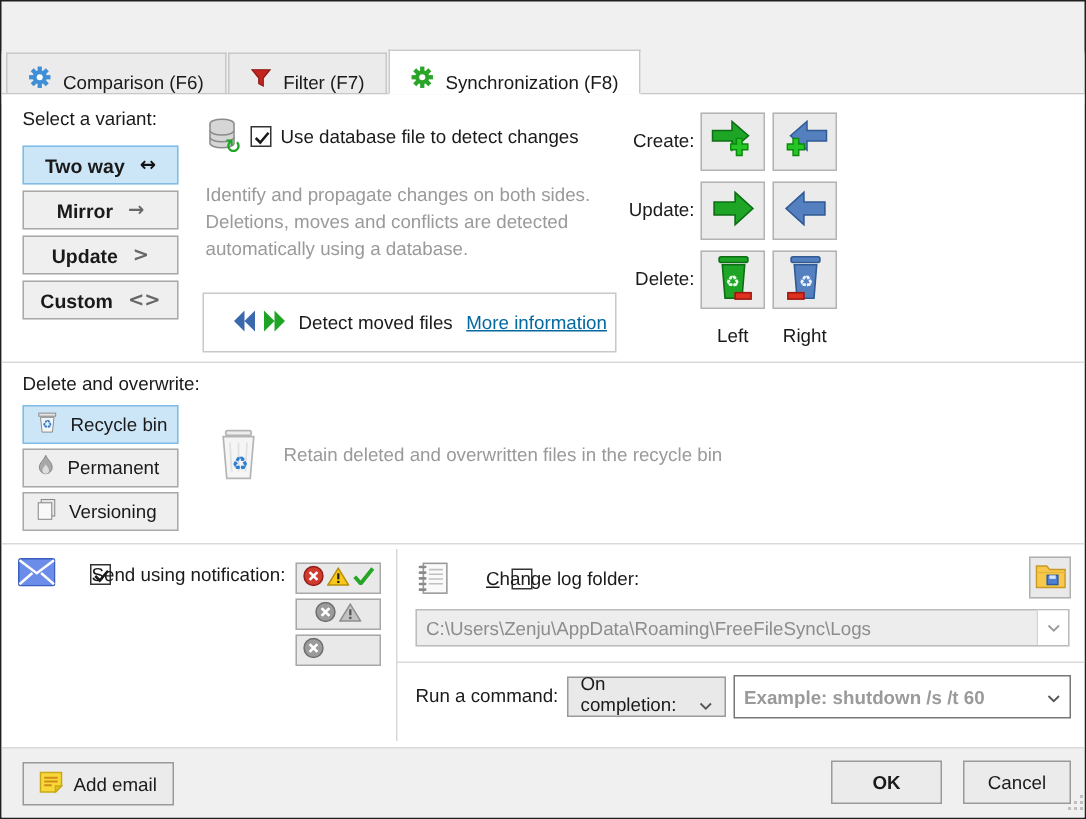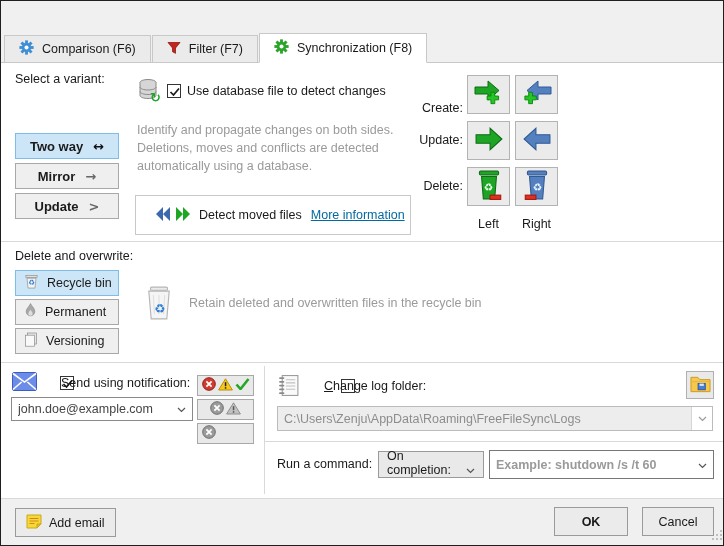--- a/index.html
+++ b/index.html
@@ -9,34 +9,34 @@
     position:relative; width:724px; height:546px; background:#f0f0f0;
     border:1px solid #1f1f1f; overflow:hidden; font-size:12.5px; color:#1a1a1a;
   }
   
   .titlebar { position:absolute; left:0; top:0; width:100%; height:33px; background:#fff; display:flex; align-items:center;margin-top:35px; }
   .titlebar .title { padding-left:13px; font-size:12.5px; color:#111; }
   .win-controls { position:absolute; right:0; top:0; height:33px; display:flex; }
   .win-btn { width:46px; height:33px; display:flex; align-items:center; justify-content:center; }
   
   .tabbar { position:absolute; left:0; top:33px; width:100%; height:29px; background:#f0f0f0; border-bottom:1px solid #c8c8c8; padding-left:3px; display:flex; align-items:flex-end; }
-  .tab { height:27px; display:flex; align-items:center; gap:8px; padding:0 14px; border:1px solid #c8c8c8; border-bottom:none; background:#ebebeb; margin-right:1px; position:relative; }
+  .tab { height:27px; display:flex; align-items:flex-end; gap:8px; padding:0 14px; border:1px solid #c8c8c8; border-bottom:none; background:#ebebeb; margin-right:1px; position:relative; }
   .tab.active { background:#fff; height:30px; z-index:3; margin-bottom:-1px; border-bottom:1px solid #fff; }
   .tab .tab-label { white-space:nowrap; }
   
   .content { position:absolute; left:0; top:62px; width:724px; height:435px; background:#fff; }
   .abs { position:absolute; }
   .lbl { font-size:12.5px; color:#1a1a1a; white-space:nowrap; }
   .gray { color:#9a9a9a; }
   .sep-h { position:absolute; height:1px; background:#d9d9d9; }
   .sep-v { position:absolute; width:1px; background:#d9d9d9; }
   
   .btn { display:flex; align-items:center; justify-content:center; background:#efefef; border:1px solid #a8a8a8; cursor:default; }
   .btn.selected { background:#cde6f7; border-color:#7fbce8; }
-  .variant-btn { width:104px; height:26px; gap:10px; font-weight:bold; font-size:13px;margin-top:36px; }
+  .variant-btn { width:104px; height:26px; gap:10px; font-weight:bold; font-size:13px; }
   .variant-arrow { font-weight:bold; color:#676767; font-family:"DejaVu Sans",sans-serif; }
   .variant-btn.selected .variant-arrow { color:#111; }
   .do-btn { width:104px; height:26px; justify-content:flex-start; padding-left:8px; gap:8px; font-size:12.5px; }
   .action-btn { width:43px; height:39px; background:#ebebeb; border:1px solid #b3b3b3; }
   .notif-btn { width:57px; height:21px; background:#e9e9e9; border:1px solid #a8a8a8; gap:2px; }
   .icon-btn { background:#e9e9e9; border:1px solid #b0b0b0; }
   
   .chk { display:inline-block; width:14px; height:14px; background:#fff; border:1px solid #333; position:relative; vertical-align:middle; }
   .chk svg { position:absolute; left:0; top:0; }
   
@@ -123,20 +123,24 @@
         <span class="variant-arrow">↔</span>
     </div>
     <div class="abs btn variant-btn" style="left:14px; top:64px;">
       <span>Mirror</span>
         <span class="variant-arrow">→</span>
     </div>
     <div class="abs btn variant-btn" style="left:14px; top:94px;">
       <span>Update</span>
         <span class="variant-arrow">&gt;</span>
     </div>
+    <div class="abs btn variant-btn" style="left:14px; top:124px;">
+      <span>Custom</span>
+        <span class="variant-arrow">&lt;&gt;</span>
+    </div>
 
     
     <span class="abs" style="left:137px; top:15px;">
       <svg width="24" height="24" viewBox="0 0 24 24">
           <ellipse cx="10" cy="4.5" rx="8" ry="3" fill="#d6d6d6" stroke="#8a8a8a"></ellipse>
           <path d="M2 4.5v13c0 1.7 3.6 3 8 3s8-1.3 8-3v-13" fill="#d6d6d6" stroke="#8a8a8a"></path>
           <path d="M2 9c0 1.7 3.6 3 8 3s8-1.3 8-3M2 13.5c0 1.7 3.6 3 8 3s8-1.3 8-3" fill="none" stroke="#8a8a8a"></path>
           <text x="12" y="24" font-size="13" font-weight="bold" fill="#1ea526" font-family="DejaVu Sans">↻</text>
         </svg>
     </span>
@@ -154,21 +158,21 @@
     <div class="abs" style="left:134px; top:132px; width:276px; height:40px; border:1px solid #c8c8c8; display:flex; align-items:center; padding-left:20px; gap:9px;">
       <span><svg width="34" height="16" viewBox="0 0 34 16">
             <path d="M7 1L0 8l7 7zM14 1L7 8l7 7z" fill="#3a69ad"></path>
             <path d="M20 1l7 7-7 7zM27 1l7 7-7 7z" fill="#1ea526"></path>
           </svg></span>
       <span class="lbl">Detect moved files</span>
       <span class="link">More information</span>
     </div>
 
     
-    <span class="abs lbl" style="left:402px; top:24px; width:60px; text-align:right;margin-top:14px;">Create:</span>
+    <span class="abs lbl" style="left:402px; top:24px; width:60px; text-align:right;">Create:</span>
     <span class="abs lbl" style="left:402px; top:70px; width:60px; text-align:right;">Update:</span>
     <span class="abs lbl" style="left:402px; top:116px; width:60px; text-align:right;">Delete:</span>
 
     <div class="abs btn action-btn" style="left:466px; top:12px;">
       <span><svg width="30" height="28" viewBox="0 0 30 28">
             <path d="M1 8h13V2l11 9.5L14 21v-6H1z" fill="#1ea526" stroke="#0d6d14"></path>
             <path d="M17 19h4v-4h4v4h4v4h-4v4h-4v-4h-4z" fill="#27c427" stroke="#0a8a0a" transform="translate(-3,-1) scale(0.95)"></path>
           </svg></span>
     </div>
     <div class="abs btn action-btn" style="left:514px; top:12px;">
@@ -251,26 +255,20 @@
           <rect x=".5" y=".5" width="24" height="18" rx="1.5" fill="#6b8ce8" stroke="#3a5fc0"></rect>
           <path d="M1 1.5l11.5 8.6L24 1.5M1 17.5L9.6 10M24 17.5L15.4 10" fill="none" stroke="#fff" stroke-width="1.6"></path>
         </svg>
     </span>
     <span class="abs chk" style="left:42px; top:312px;">
       <svg width="14" height="14">
           <polyline points="2.5,7 5.5,10 11,3.5" fill="none" stroke="#1a1a1a" stroke-width="1.7"></polyline>
         </svg>
     </span>
     <span class="abs lbl" style="left:60px; top:313px;">Send using notification:</span>
-    <div class="abs combo" style="left:10px; top:334px; width:182px; height:24px;">
-      <span class="val">john.doe@example.com</span>
-      <span class="chev"><svg width="9" height="6" viewBox="0 0 9 6">
-            <path d="M1 1l3.5 3.5L8 1" fill="none" stroke="#555" stroke-width="1.2"></path>
-          </svg></span>
-    </div>
     <div class="abs btn notif-btn" style="left:196px; top:312px;">
       <span><svg width="14" height="14" viewBox="0 0 14 14">
             <circle cx="7" cy="7" r="6.3" fill="#d23a2e" stroke="#8f1f18"></circle>
             <path d="M4.4 4.4l5.2 5.2M9.6 4.4L4.4 9.6" stroke="#fff" stroke-width="1.8"></path>
           </svg></span>
       <span><svg width="15" height="13" viewBox="0 0 15 13">
             <path d="M7.5 .8L14.4 12H.6z" fill="#f8c81c" stroke="#b8900a"></path>
             <rect x="6.8" y="4.2" width="1.5" height="4" fill="#222"></rect>
             <rect x="6.8" y="9.2" width="1.5" height="1.5" fill="#222"></rect>
           </svg></span>

